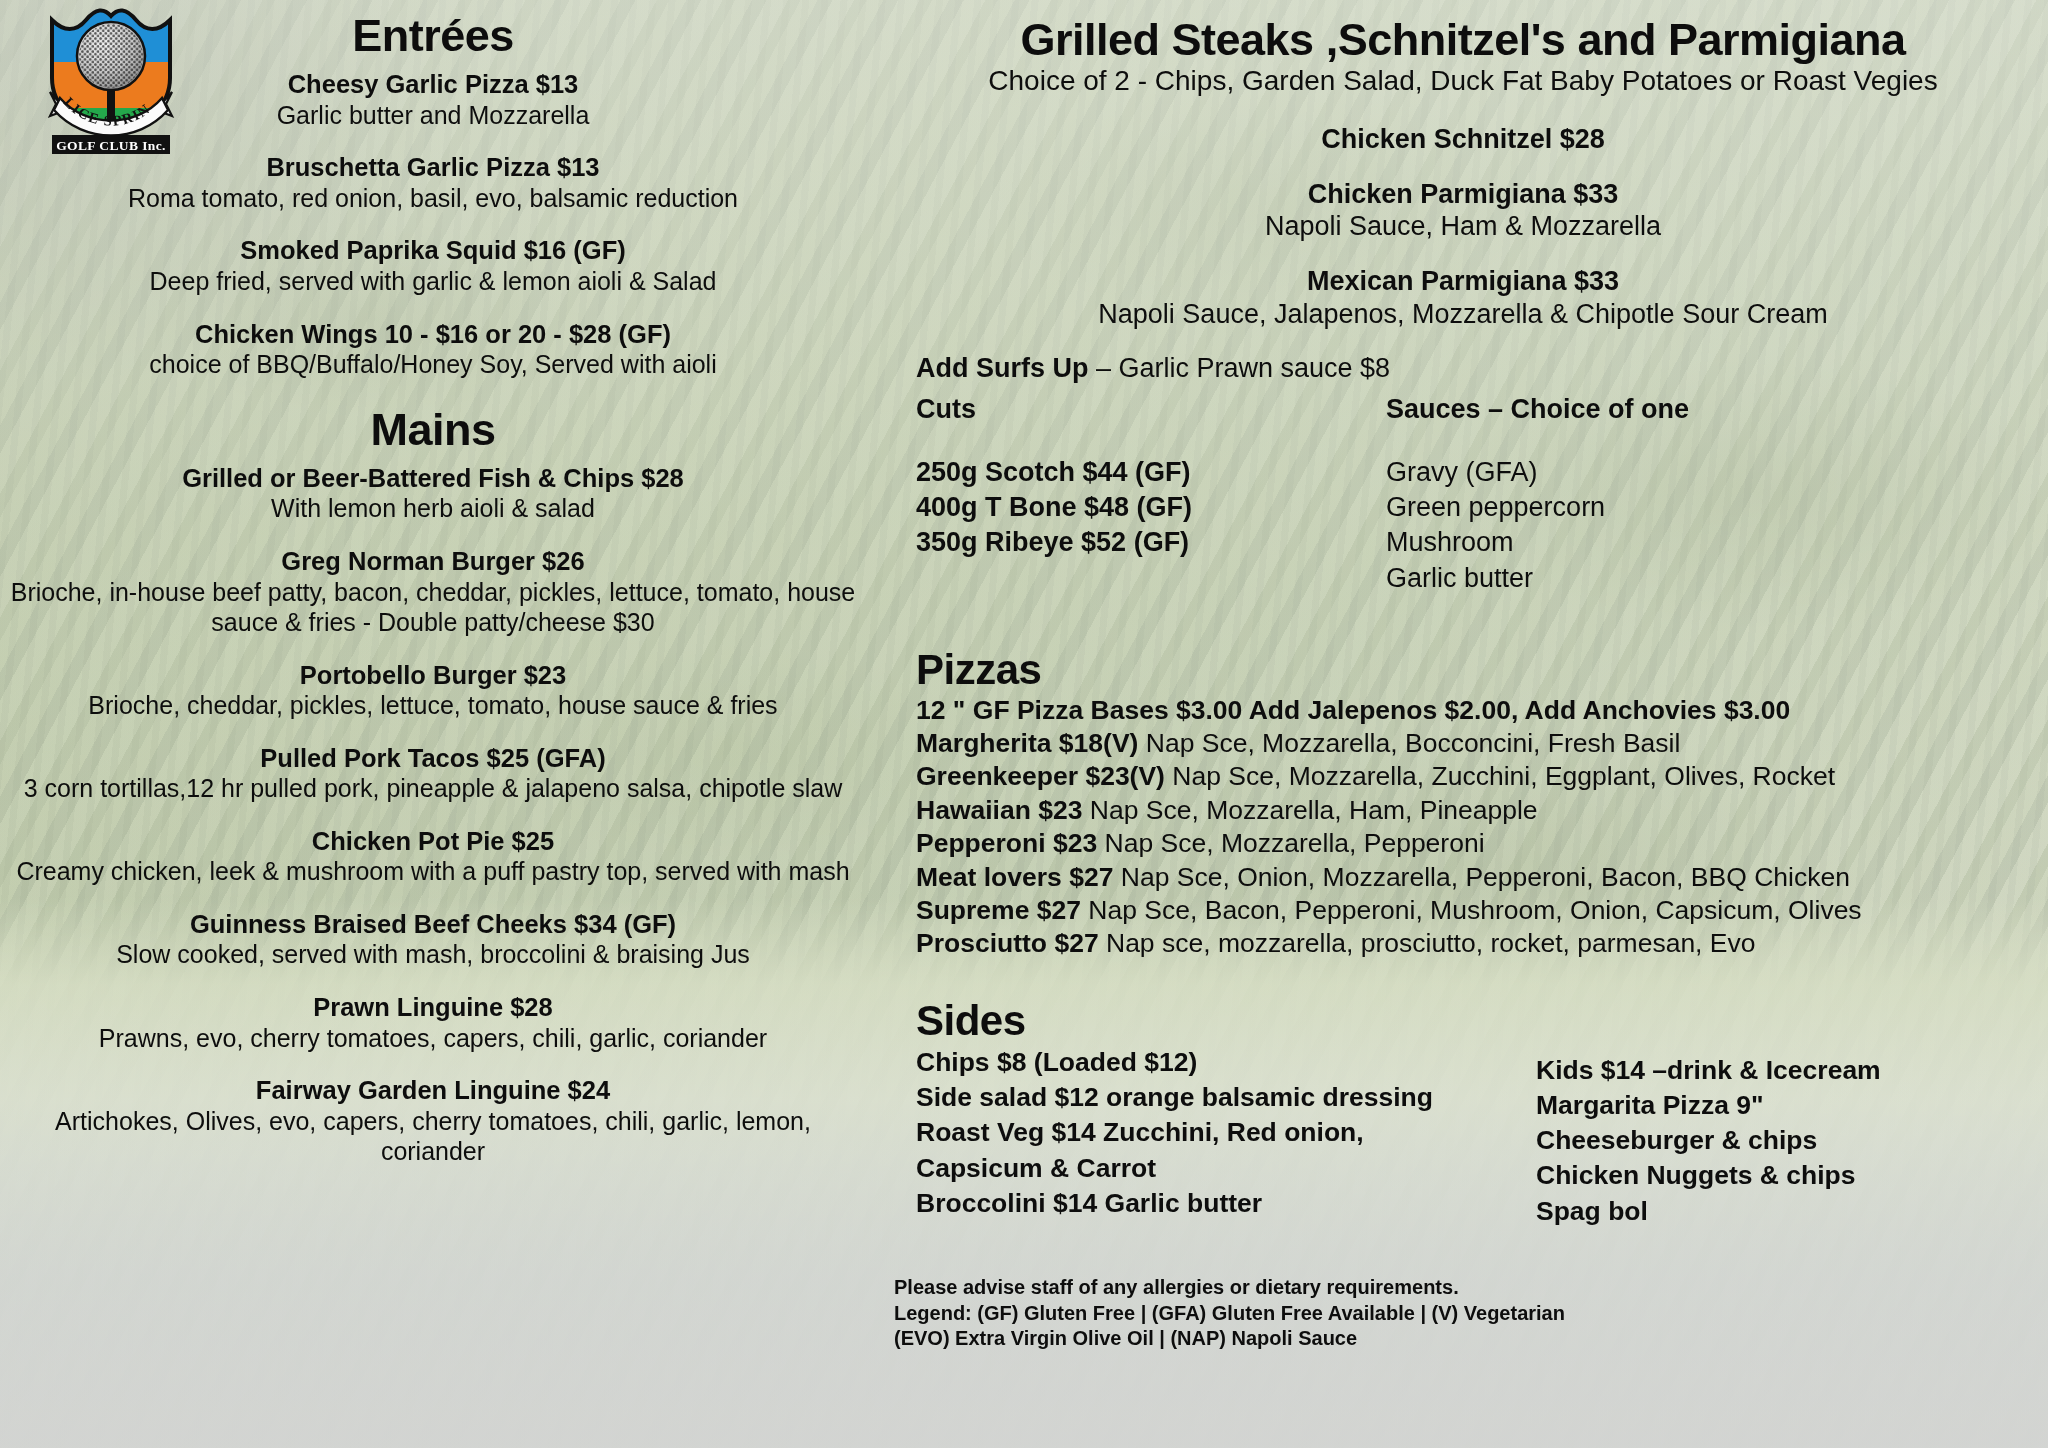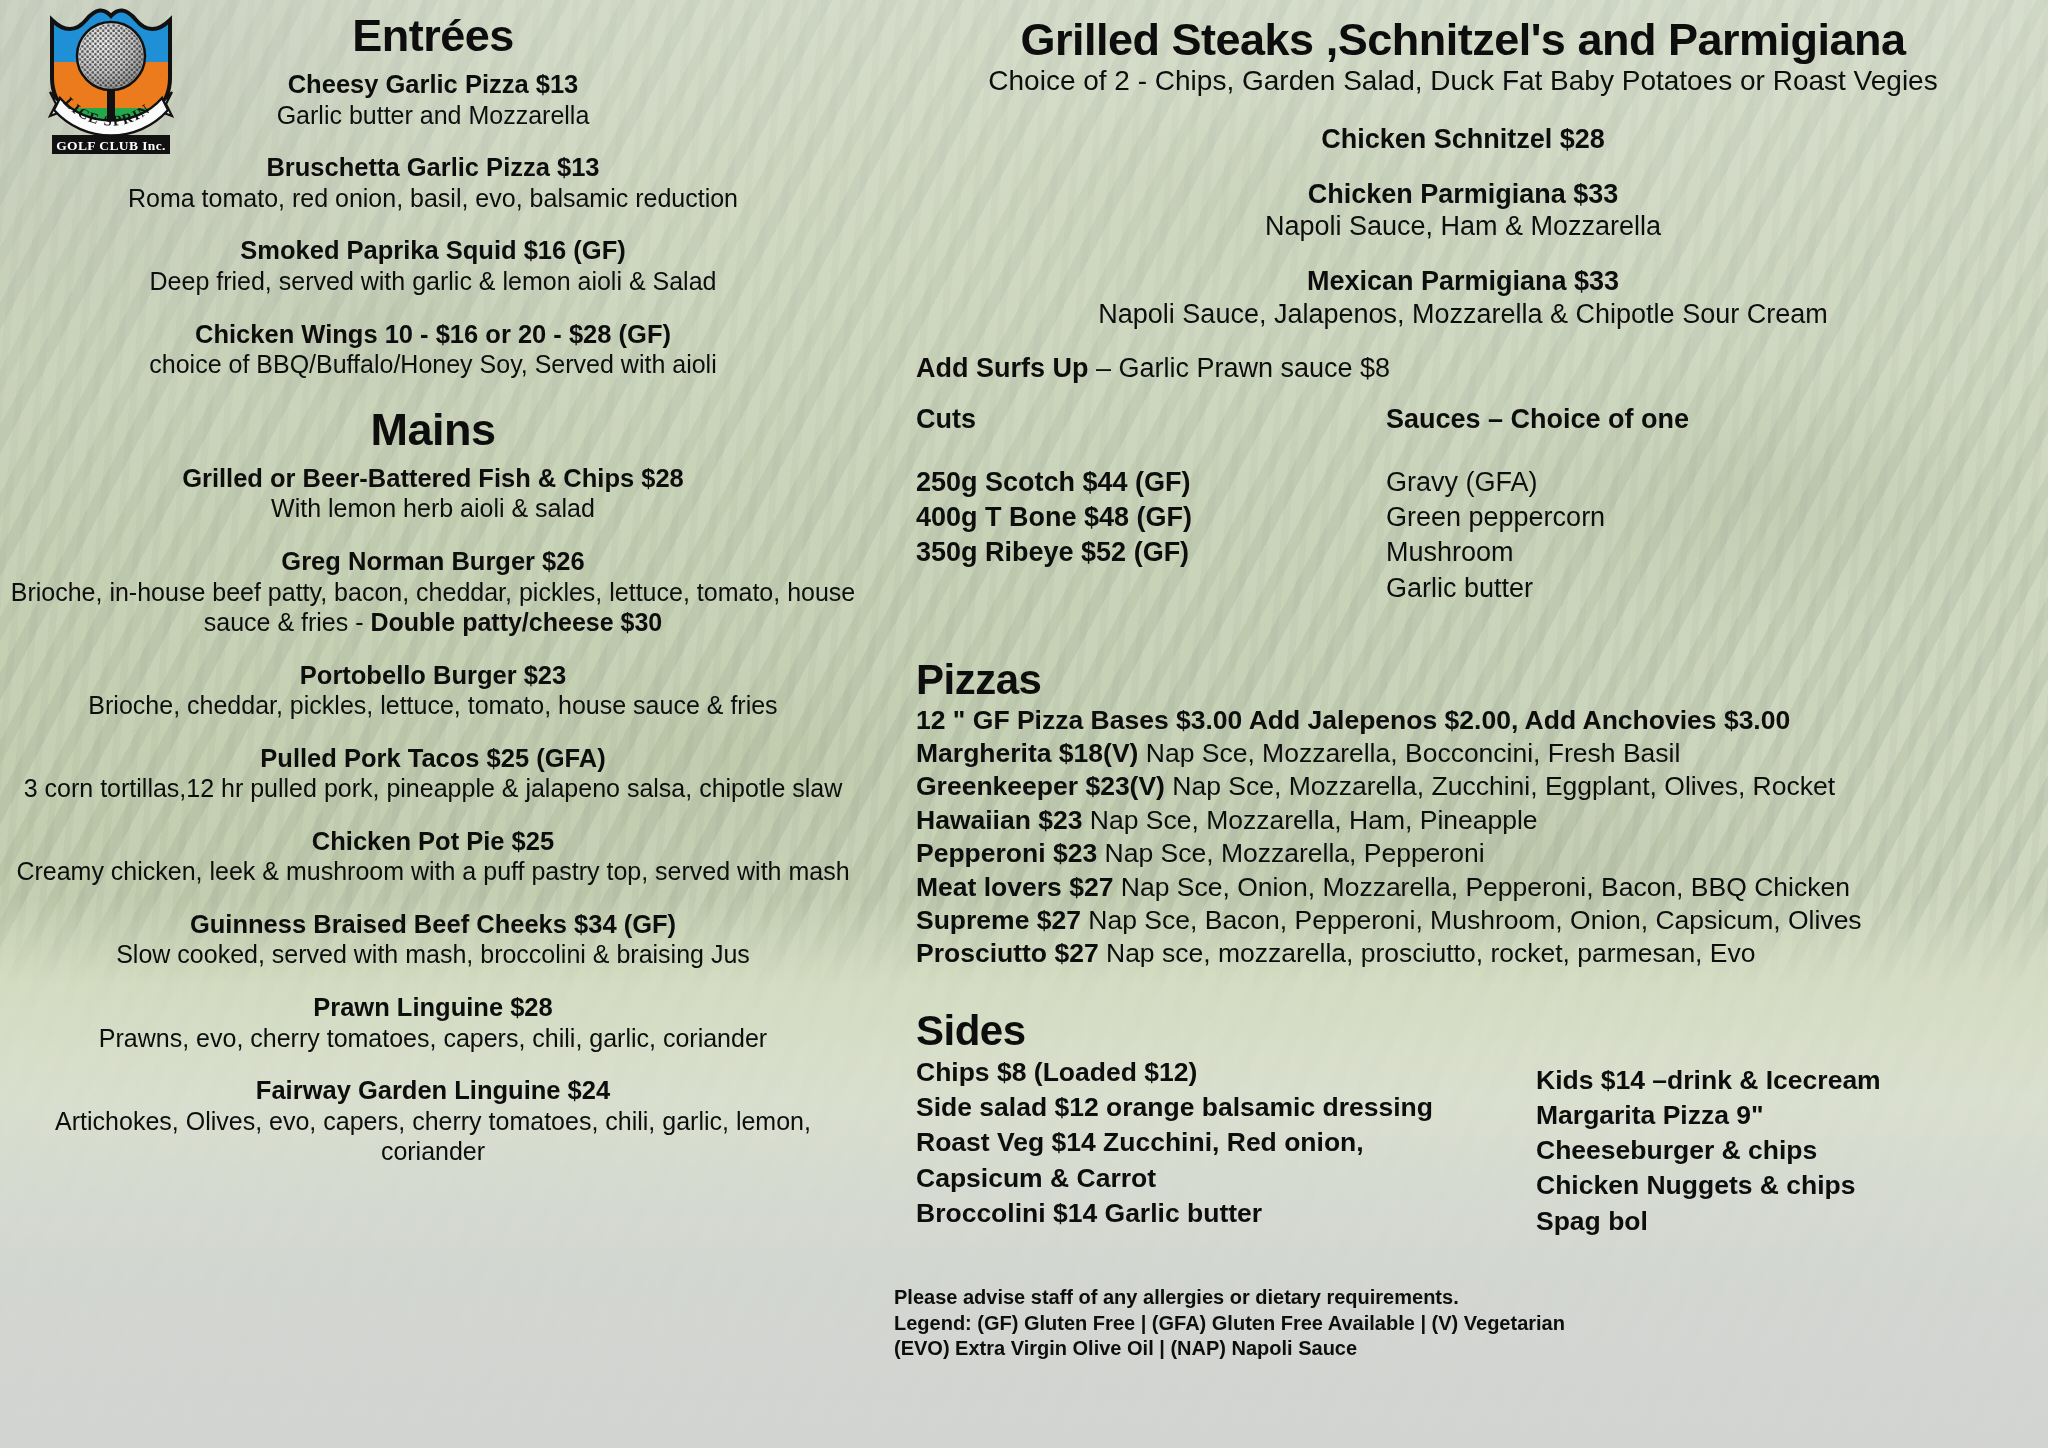--- a/index.html
+++ b/index.html
@@ -116,21 +116,21 @@
   .item-name {
     font-size: 25.5px;
     font-weight: bold;
     line-height: 1.2;
   }
   .item-desc {
     font-size: 25px;
     font-weight: normal;
     line-height: 1.22;
   }
-  .item-desc b { font-weight: bold; }
+  .item-desc b { font-weight: normal; }
 
   
   .steak-title {
     font-size: 45px;
     font-weight: bold;
     text-align: center;
     line-height: 1.05;
     margin: 8px 0 2px 0;
     letter-spacing: -0.5px;
   }
@@ -147,21 +147,21 @@
   .surfs {
     font-size: 27px;
     margin: 18px 0 0 22px;
     line-height: 1.2;
   }
   .surfs b { font-weight: bold; }
 
   .cuts-grid {
     display: flex;
     margin-left: 22px;
-    margin-top: 18px;
+    margin-top: 8px;
   }
   .cuts-col { width: 470px; }
   .sauces-col { width: 440px; }
   .col-head {
     font-size: 27px;
     font-weight: bold;
     line-height: 1.2;
     margin-bottom: 30px;
   }
   .cut-line {

